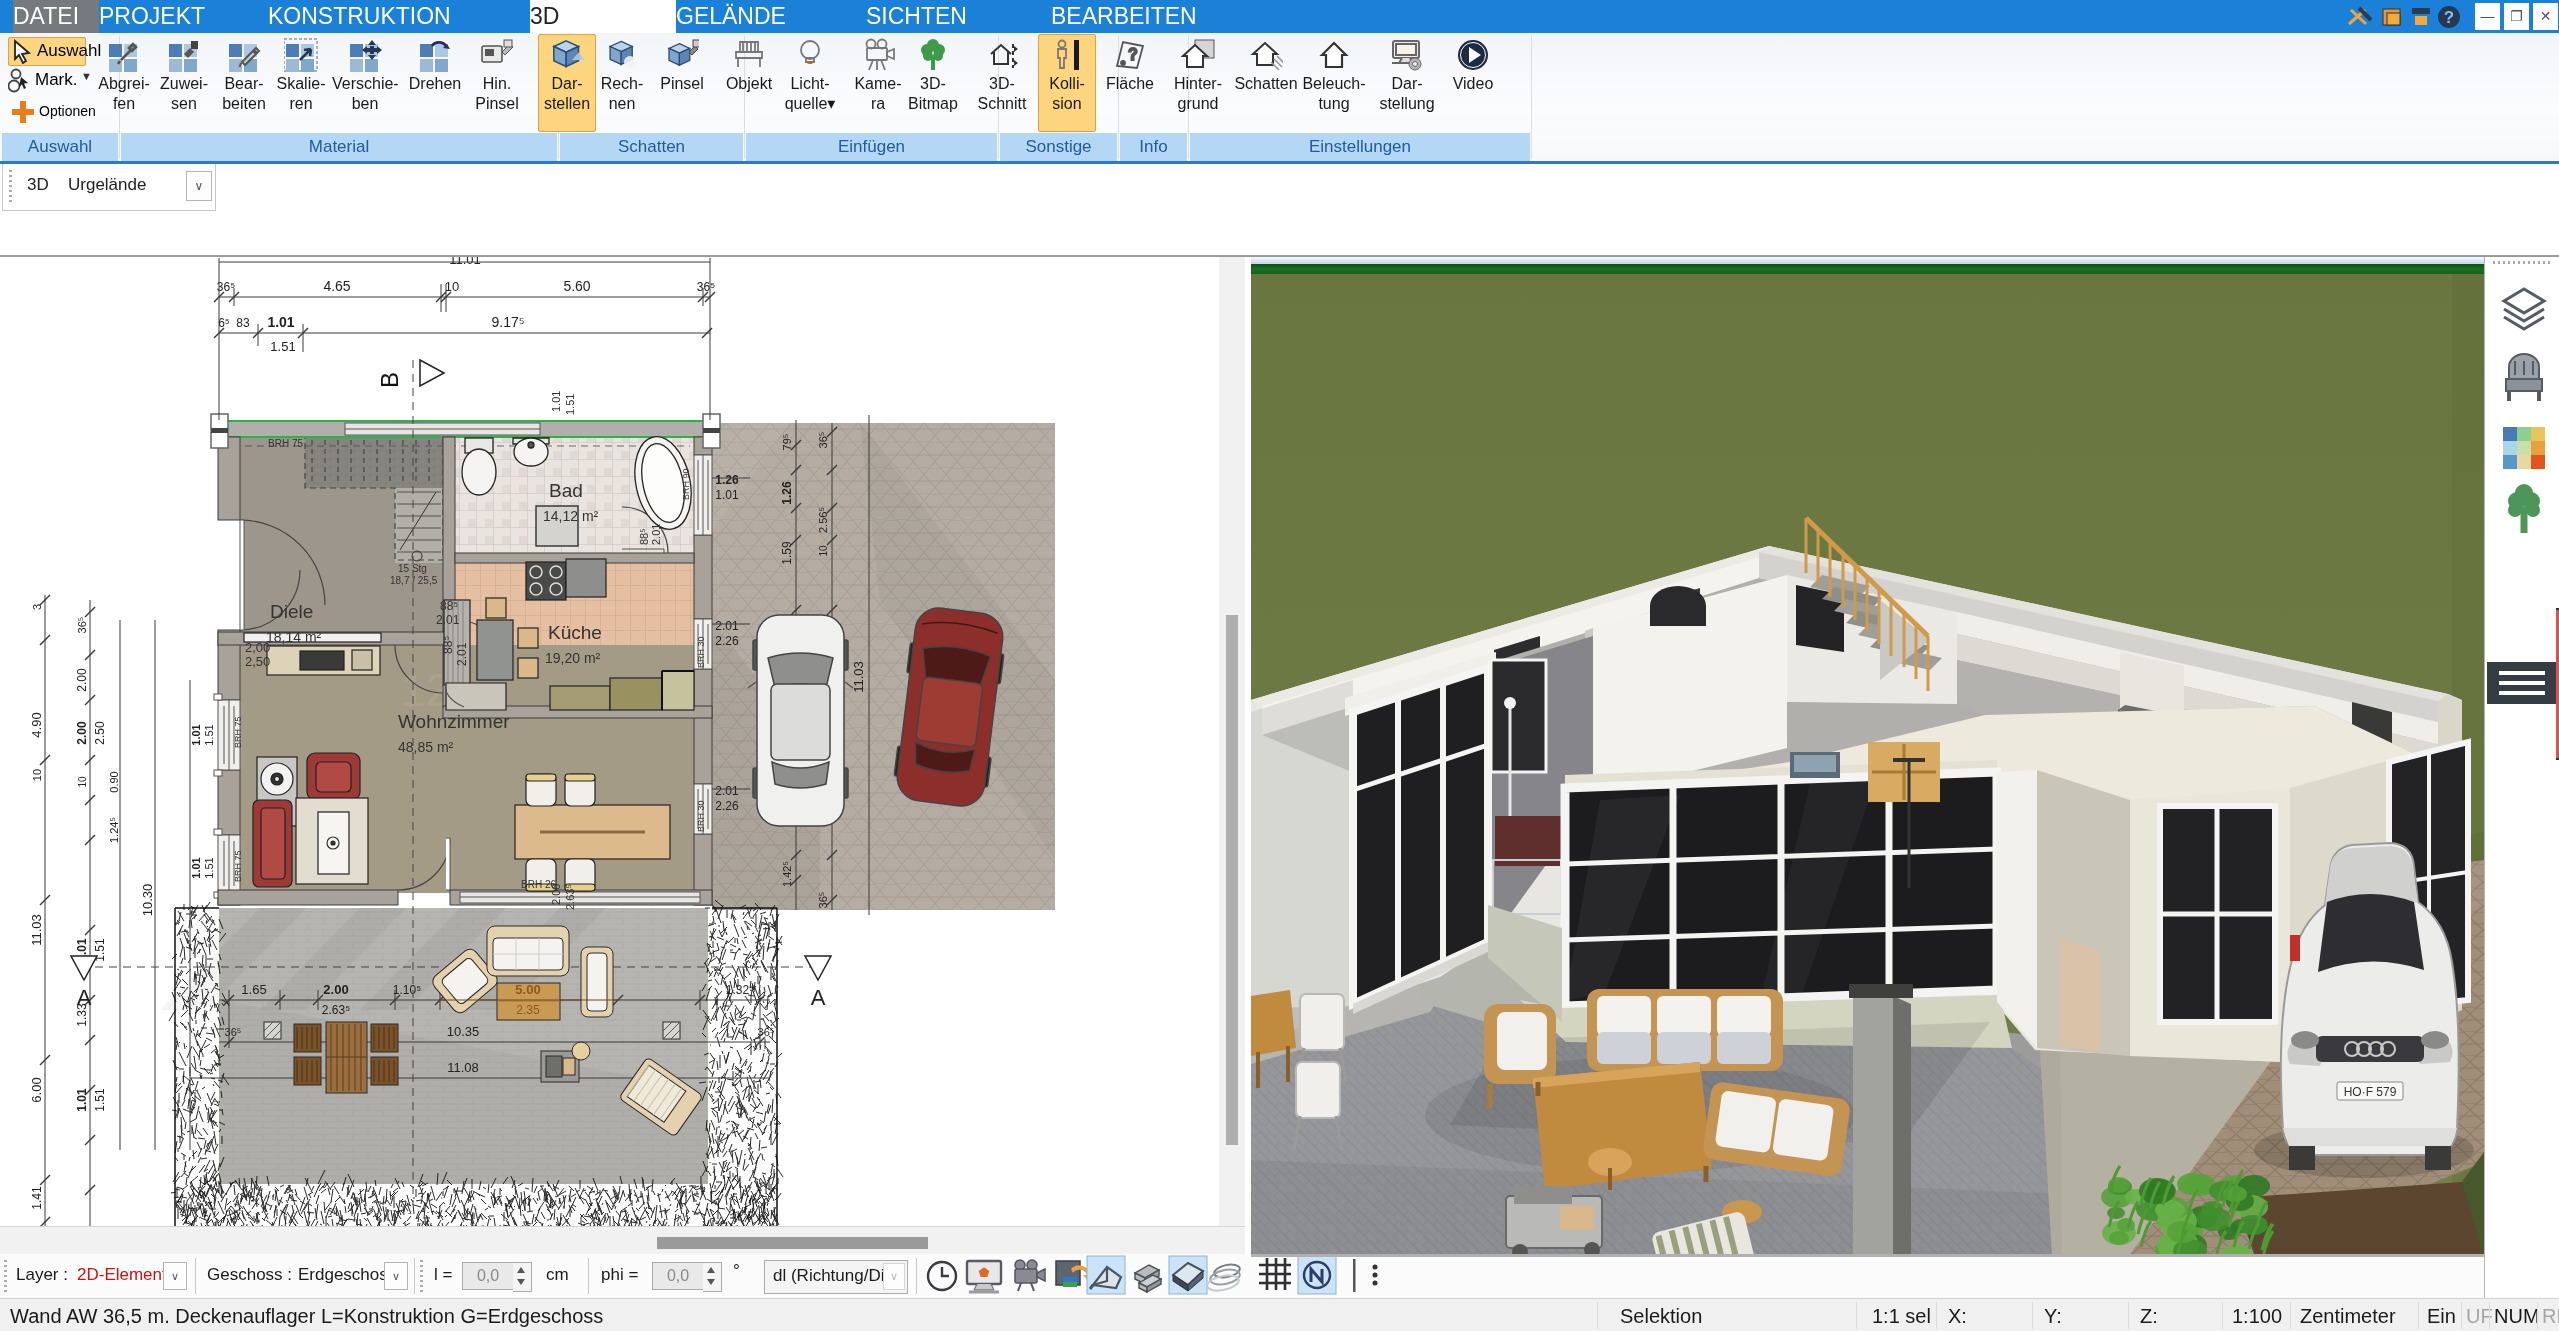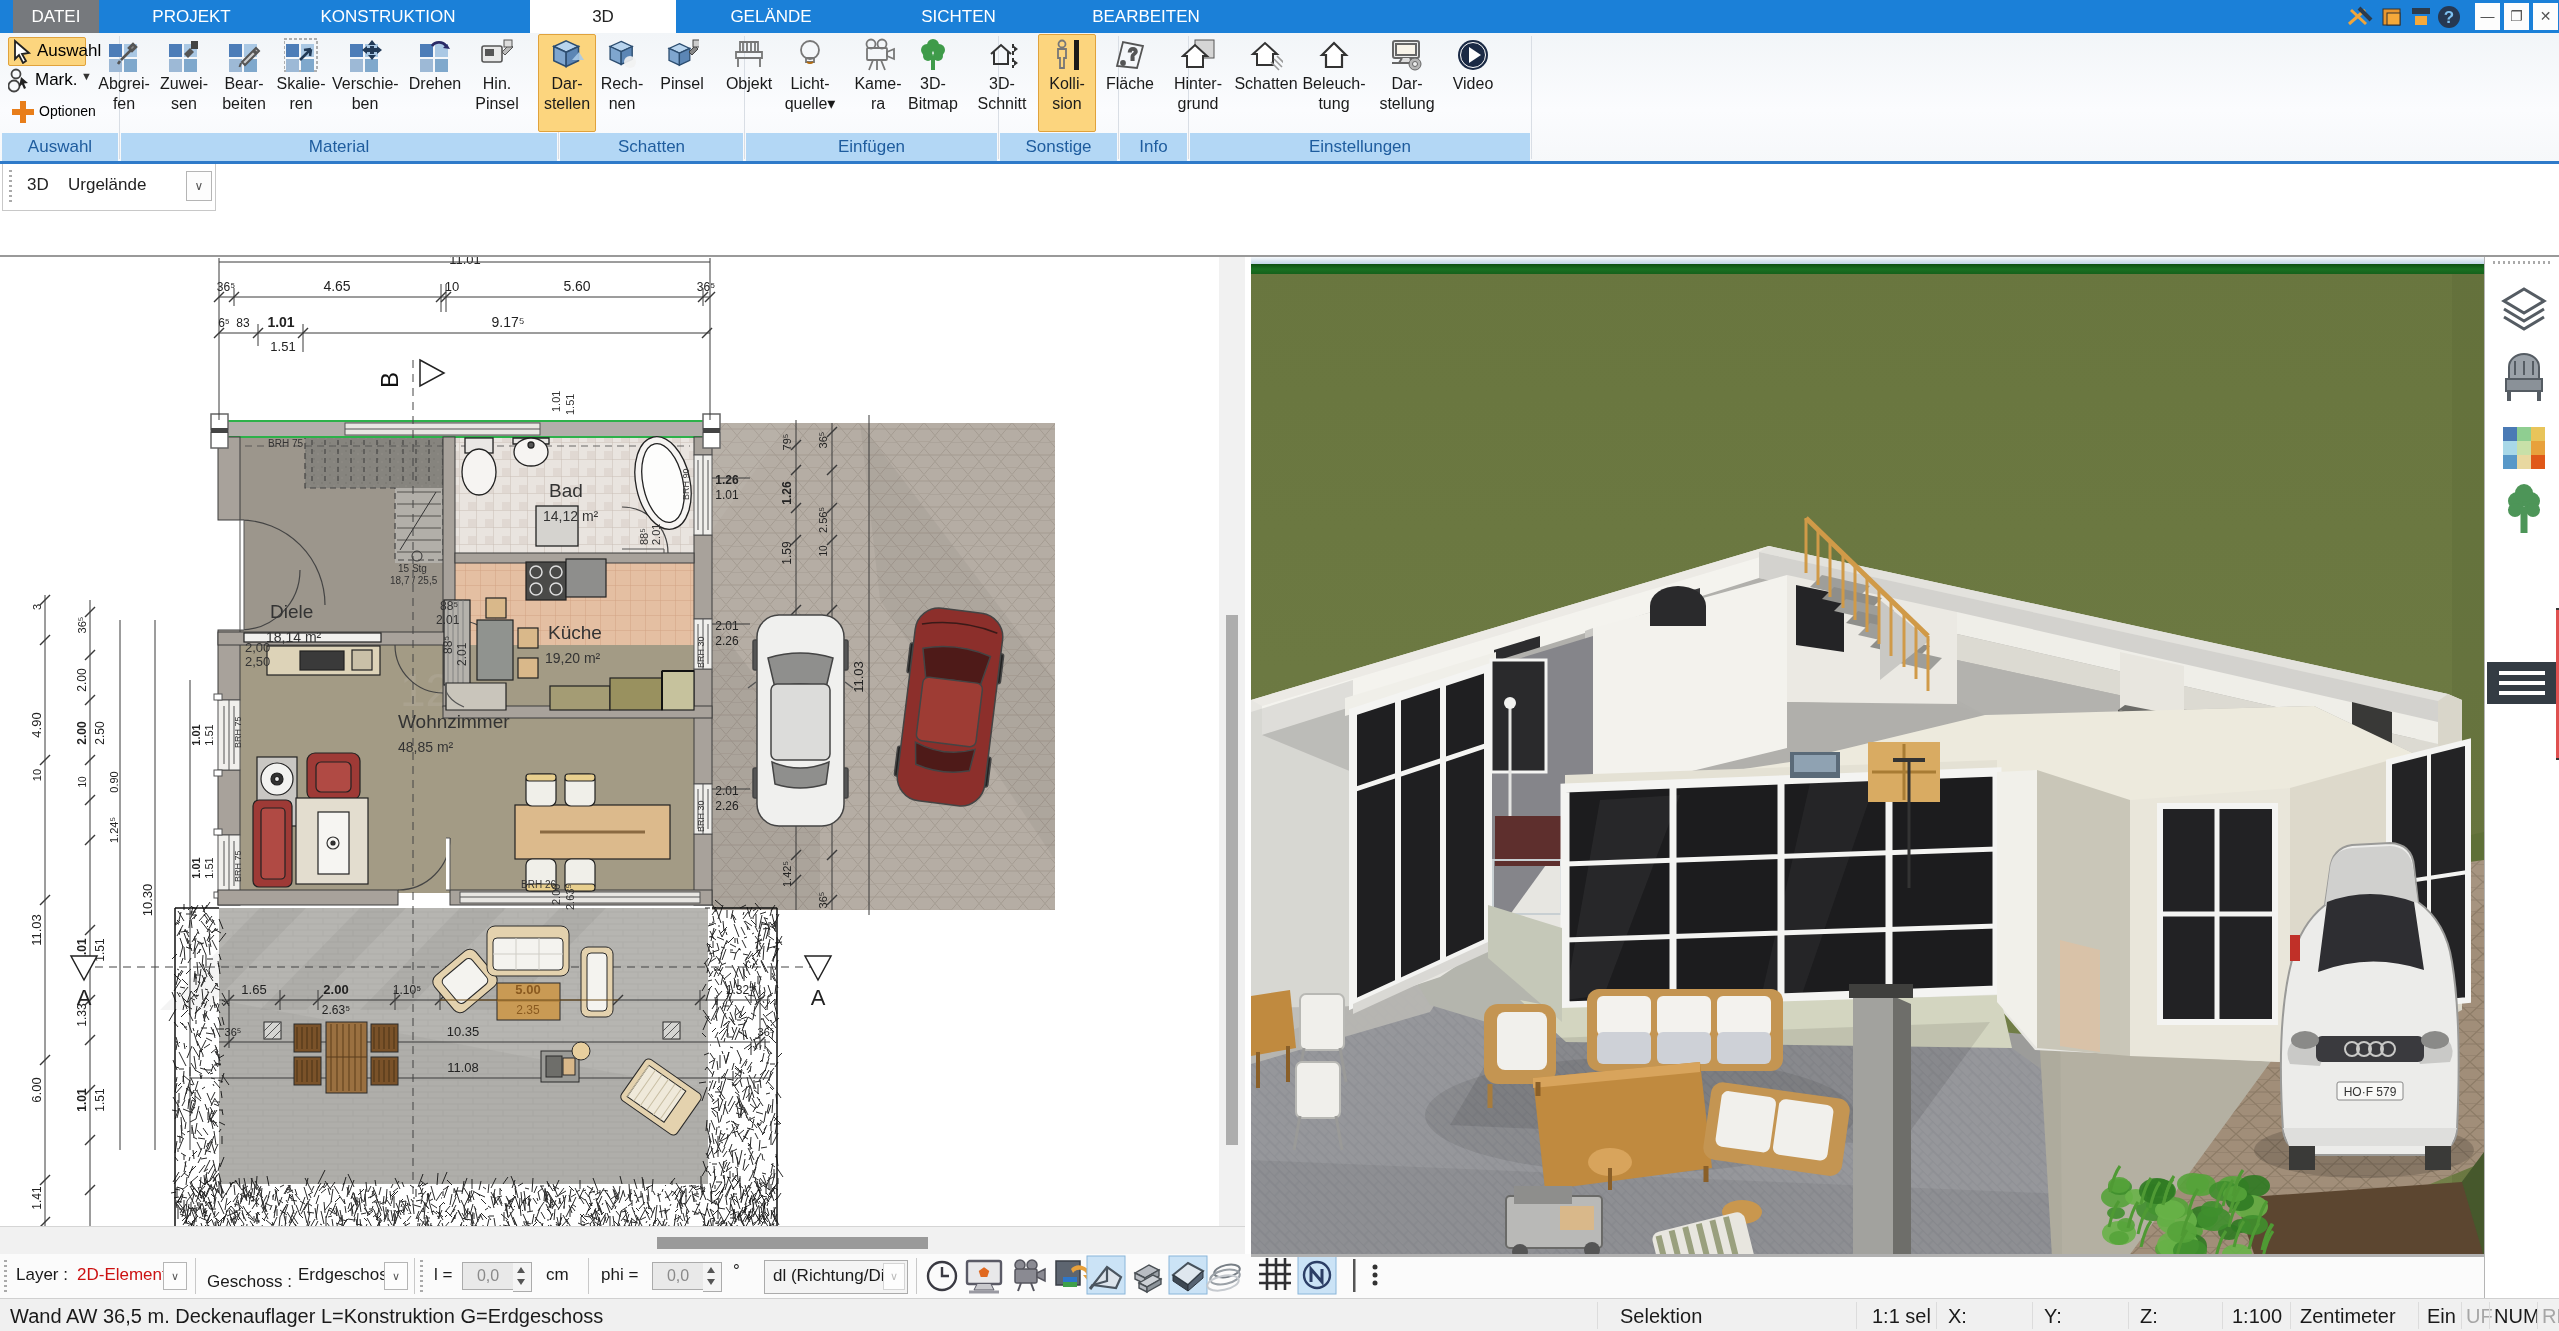--- a/index.html
+++ b/index.html
@@ -1,21 +1,21 @@
 <!DOCTYPE html>
 <html><head>
 <meta charset="utf-8">
 <style>
   html,body{margin:0;padding:0;width:2559px;height:1331px;overflow:hidden;background:#fff;
     font-family:"Liberation Sans", sans-serif;}
   #app{position:absolute;left:0;top:0;width:2559px;height:1331px;}
   .abs{position:absolute;}
   
   #titlebar{left:0;top:0;width:2559px;height:33px;background:#1b80d8;}
-  .tab{position:absolute;top:0;height:33px;line-height:33px;color:#fff;font-size:17px;text-align:center;}
+  .tab{position:absolute;top:0;height:33px;line-height:33px;color:#fff;font-size:23px;}
   #tab-datei{left:13px;width:86px;background:#76797d;}
   #tab-3d{background:#fff;color:#222;}
   .winbtn{position:absolute;top:3px;width:25px;height:27px;background:#fdfdfd;color:#555;
      font-size:14px;text-align:center;line-height:27px;}
   
   #ribbon{left:0;top:33px;width:2559px;height:128px;background:linear-gradient(#f2f5f8,#fbfcfe 60%,#f6f8fa);}
   #ribbon .band{position:absolute;top:100px;height:28px;background:#b3d7f5;color:#1e5c9e;
      font-size:17px;text-align:center;line-height:28px;}
   #ribbonline{left:0;top:161px;width:2559px;height:3px;background:#2e7ac9;}
   .rsep{position:absolute;top:3px;width:1px;height:123px;background:#d9dee5;}
@@ -304,21 +304,21 @@
 <div id="divider" class="abs"></div>
 <div id="hscroll" class="abs">
       <div id="hthumb"></div>
     </div>
 <div id="btoolbar" class="abs">
   <div class="vdots" style="left:4px;top:6px;height:32px;"></div>
   <span style="position:absolute;left:16px;top:11px;">Layer :</span>
   <span style="position:absolute;left:77px;top:11px;color:#c11">2D-Element</span>
   <div class="cArrow" style="left:163px;top:8px;width:22px;height:26px;line-height:26px;font-size:11px;">∨</div>
   <div class="bsep" style="left:195px;"></div>
-  <span style="position:absolute;left:207px;top:18px;">Geschoss :</span>
+  <span style="position:absolute;left:207px;top:11px;">Geschoss :</span>
   <span style="position:absolute;left:298px;top:11px;">Erdgeschos</span>
   <div class="cArrow" style="left:384px;top:8px;width:22px;height:26px;line-height:26px;font-size:11px;">∨</div>
   <div class="bsep" style="left:414px;"></div>
   <div class="vdots" style="left:420px;top:6px;height:32px;"></div>
   <span style="position:absolute;left:434px;top:11px;">l =</span>
   <div class="binput" style="left:462px;width:50px;">0,0</div>
   <div class="bspin" style="left:513px;"><svg width="16" height="26" viewBox="0 0 16 26">
           <path d="M8 4 l4 6 h-8 z M8 22 l4 -6 h-8 z" fill="#555"></path>
         </svg></div>
   <span style="position:absolute;left:546px;top:11px;">cm</span>

